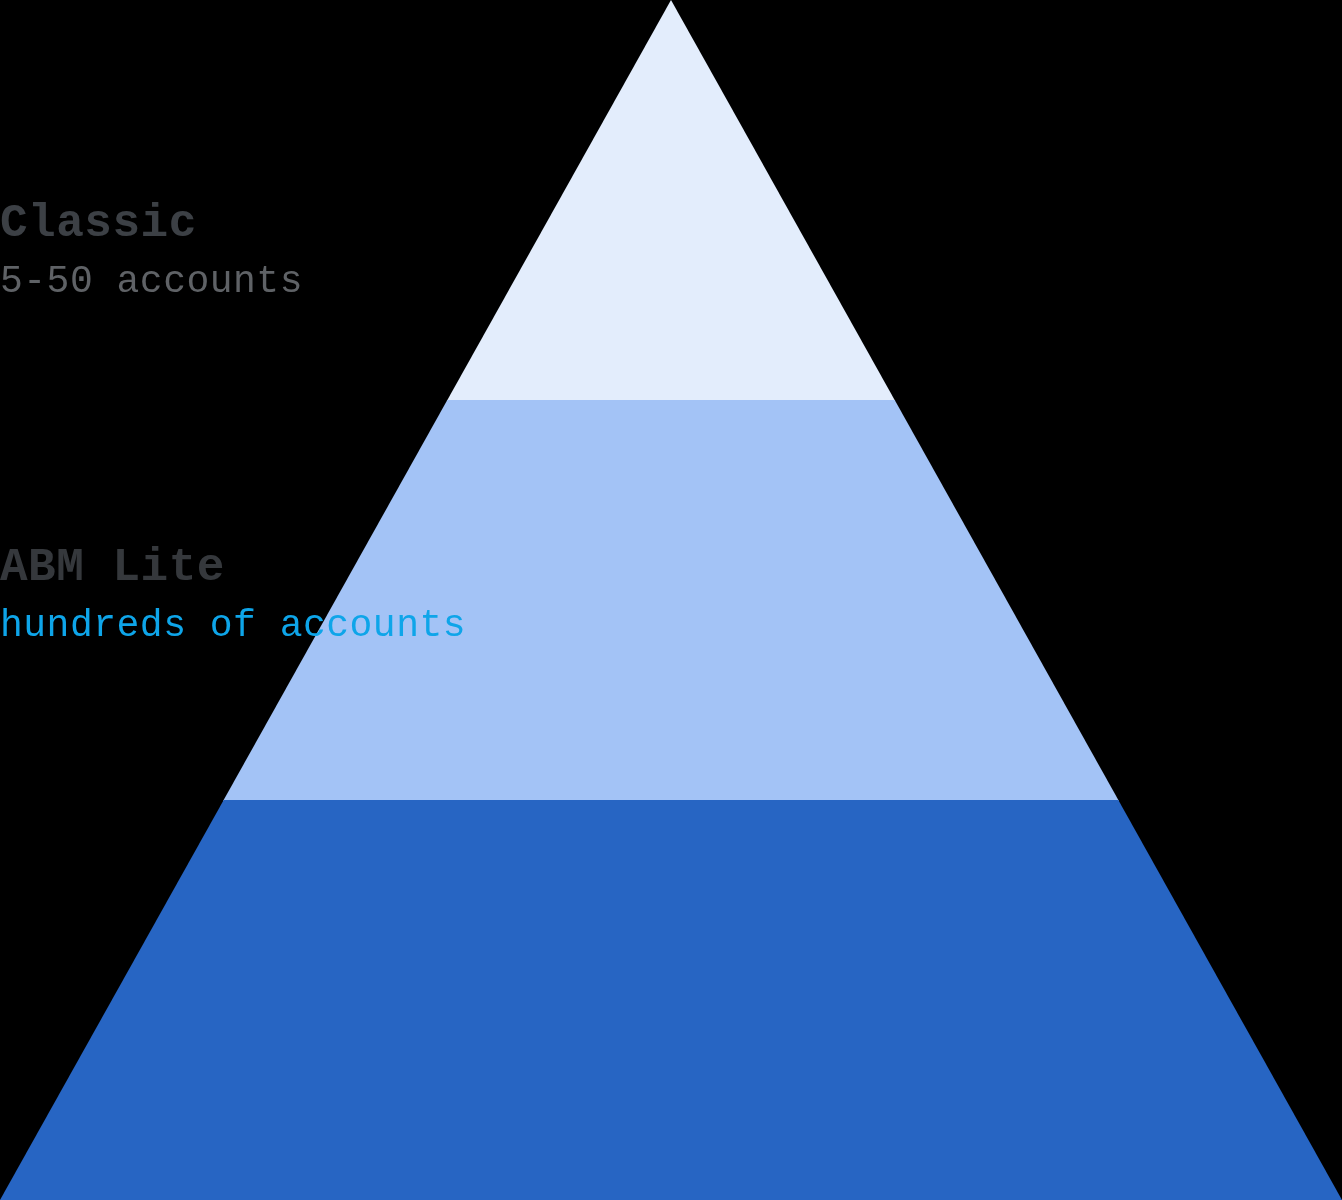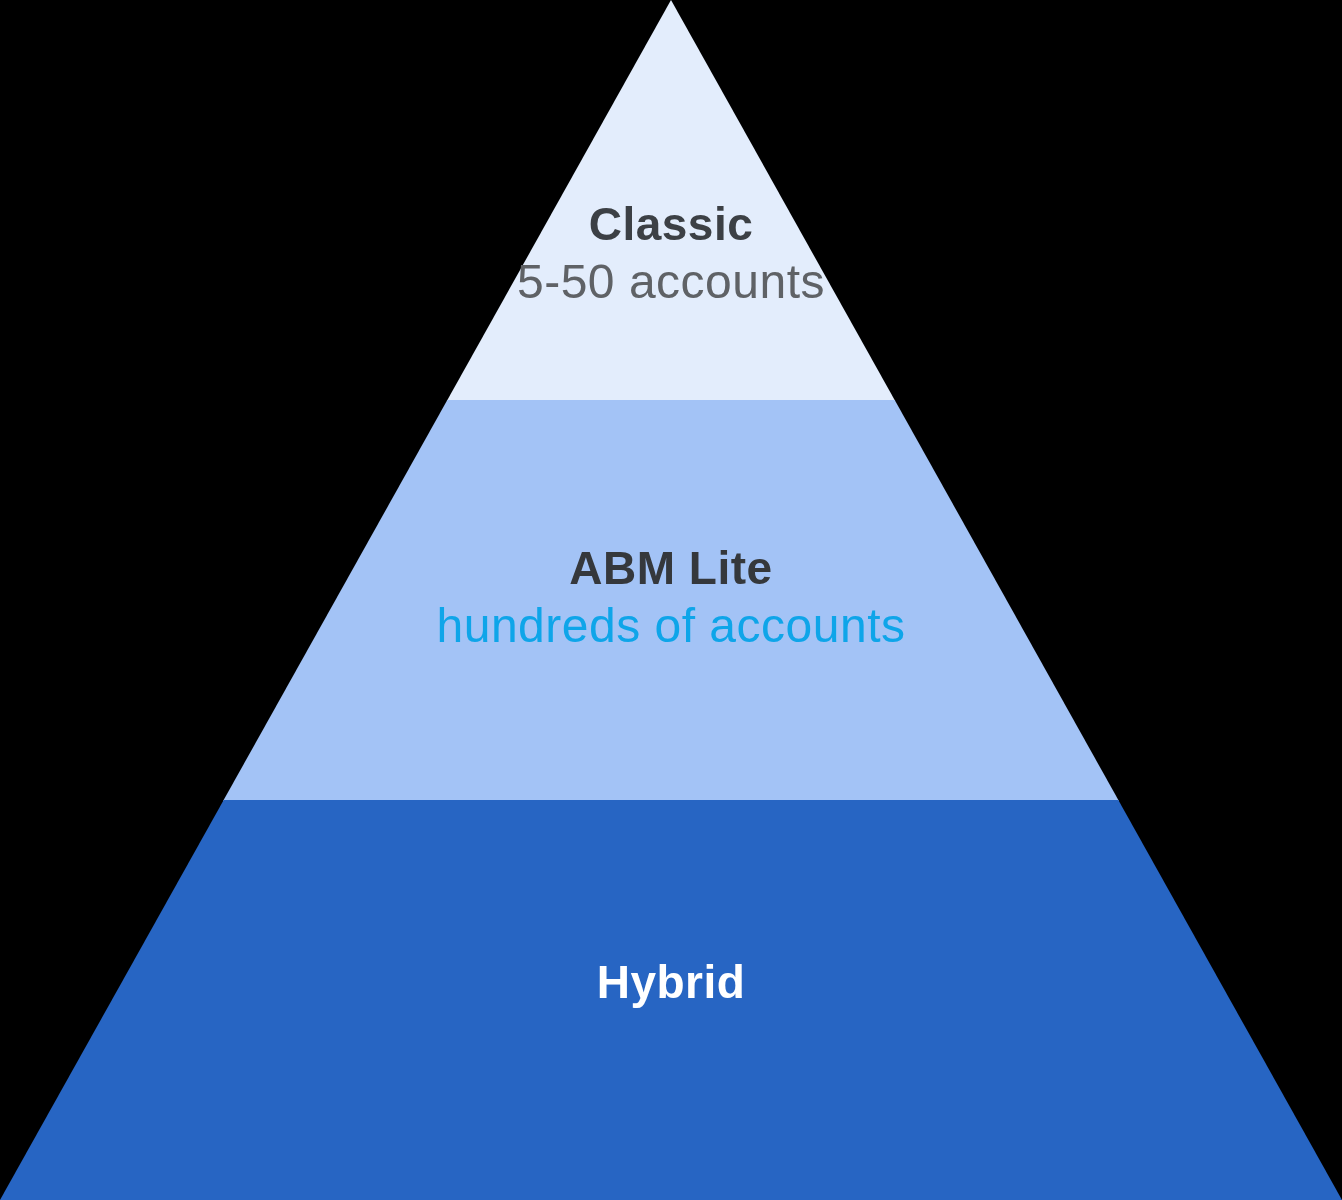--- a/index.html
+++ b/index.html
@@ -20,31 +20,31 @@
     left: 0;
     top: 0;
     width: 1342px;
     height: 1200px;
     display: block;
   }
   .tier-labels {
     position: absolute;
     left: 0;
     width: 100%;
-    text-align: center;
     pointer-events: none;
+    font-family: Liberation Mono, monospace;
   }
   .tier-label {
     font-size: 46px;
     font-weight: 700;
     line-height: 52px;
     letter-spacing: 0.5px;
   }
   .tier-sublabel {
-    font-size: 48px;
+    font-size: 38px;
     font-weight: 400;
     line-height: 44px;
     margin-top: 10px;
     letter-spacing: 0.5px;
   }
   .labels-classic { top: 198px; }
   .labels-abm-lite { top: 542px; }
   .labels-hybrid  { top: 956px; }
 </style>
 </head>
@@ -62,16 +62,15 @@
     <div class="tier-label" style="color: rgb(60, 64, 69);">Classic</div>
     <div class="tier-sublabel" style="color: rgb(95, 98, 102);">5-50 accounts</div>
   </div>
 
   <div class="tier-labels labels-abm-lite">
     <div class="tier-label" style="color: rgb(53, 56, 60);">ABM Lite</div>
     <div class="tier-sublabel" style="color: #0ea5e9;">hundreds of accounts</div>
   </div>
 
   <div class="tier-labels labels-hybrid">
-    <div class="tier-label" style="color: rgb(255, 255, 255);">Hybrid</div>
   </div>
 
 </div>
 
 </body></html>

